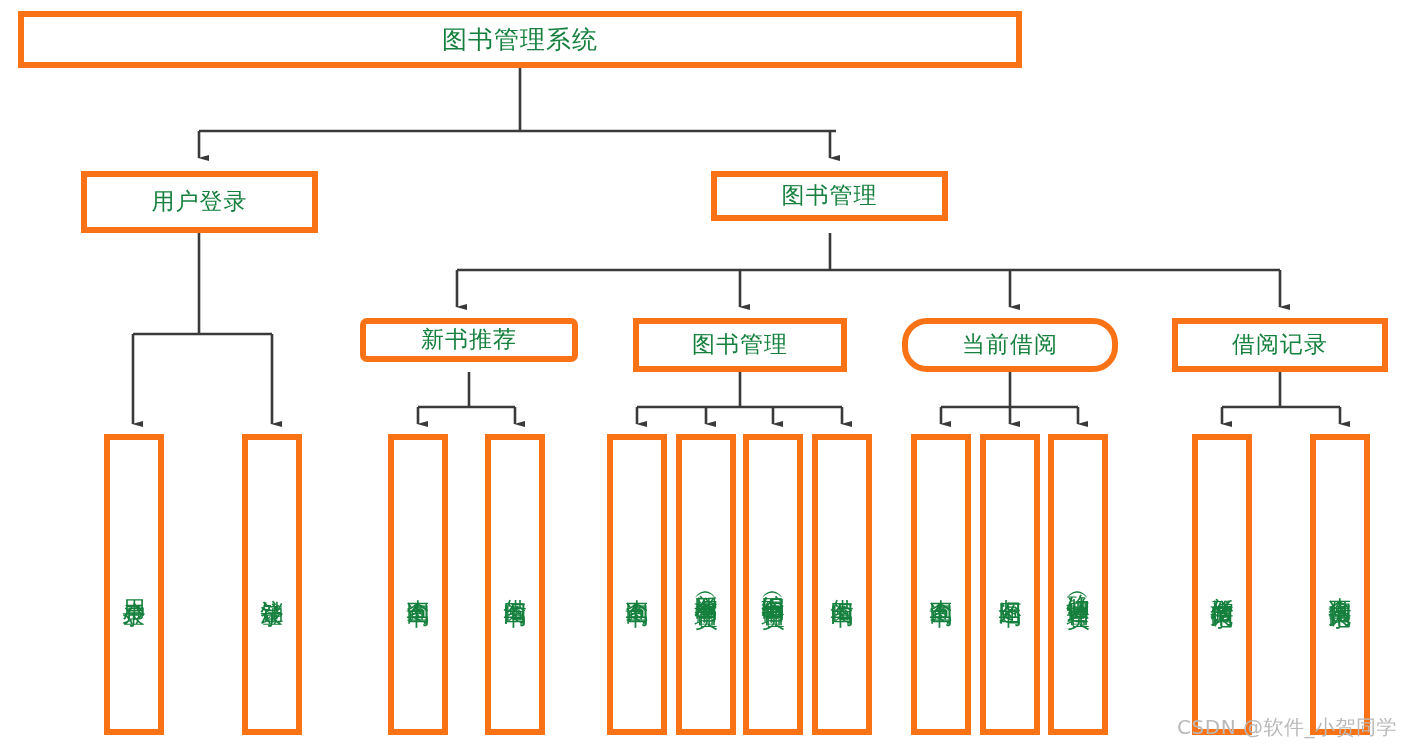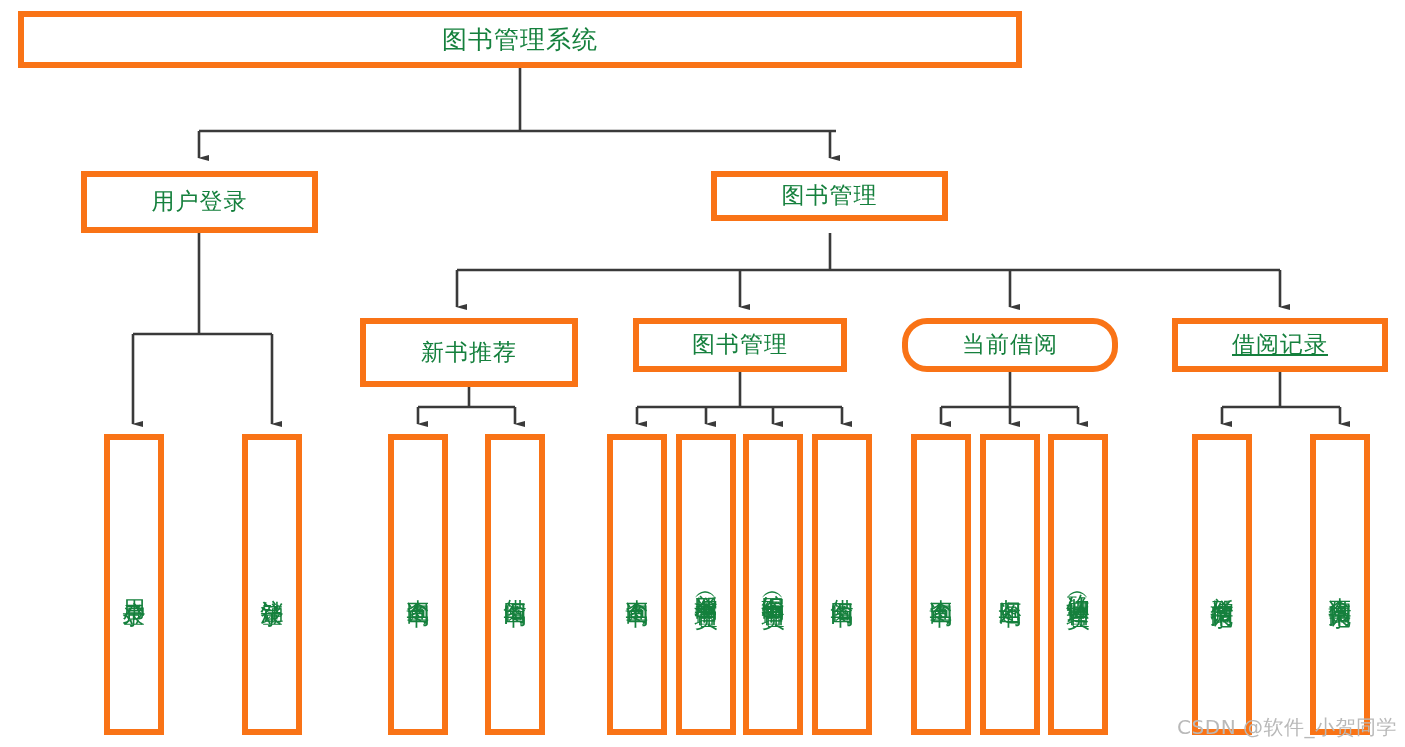--- a/index.html
+++ b/index.html
@@ -127,30 +127,30 @@
     <span>图书管理系统</span>
   </div>
 
   <div class="node horiz" style="left:81px; top:171px; width:237px; height:62px;">
     <span>用户登录</span>
   </div>
   <div class="node horiz" style="left:711px; top:171px; width:237px; height:50px;">
     <span>图书管理</span>
   </div>
 
-  <div class="node horiz" style="left:360px; top:318px; width:218px; height:69px;">
+  <div class="node horiz" style="left:360px; top:318px; width:218px; height:44px;border-radius:7px;">
     <span>新书推荐</span>
   </div>
   <div class="node horiz" style="left:633px; top:318px; width:214px; height:54px;">
     <span>图书管理</span>
   </div>
   <div class="node horiz" style="left:902px; top:318px; width:216px; height:54px;border-radius:25px;">
     <span>当前借阅</span>
   </div>
-  <div class="node horiz" style="left:1172px; top:318px; width:216px; height:54px;text-decoration:underline;">
+  <div class="node horiz" style="left:1172px; top:318px; width:216px; height:54px;">
     <span>借阅记录</span>
   </div>
 
   <div class="node vert" style="left:104px; top:434px; width:60px; height:301px;">
     <span class="vtext">用户登录</span>
   </div>
   <div class="node vert" style="left:242px; top:434px; width:60px; height:301px;">
     <span class="vtext">注销登录</span>
   </div>
 

